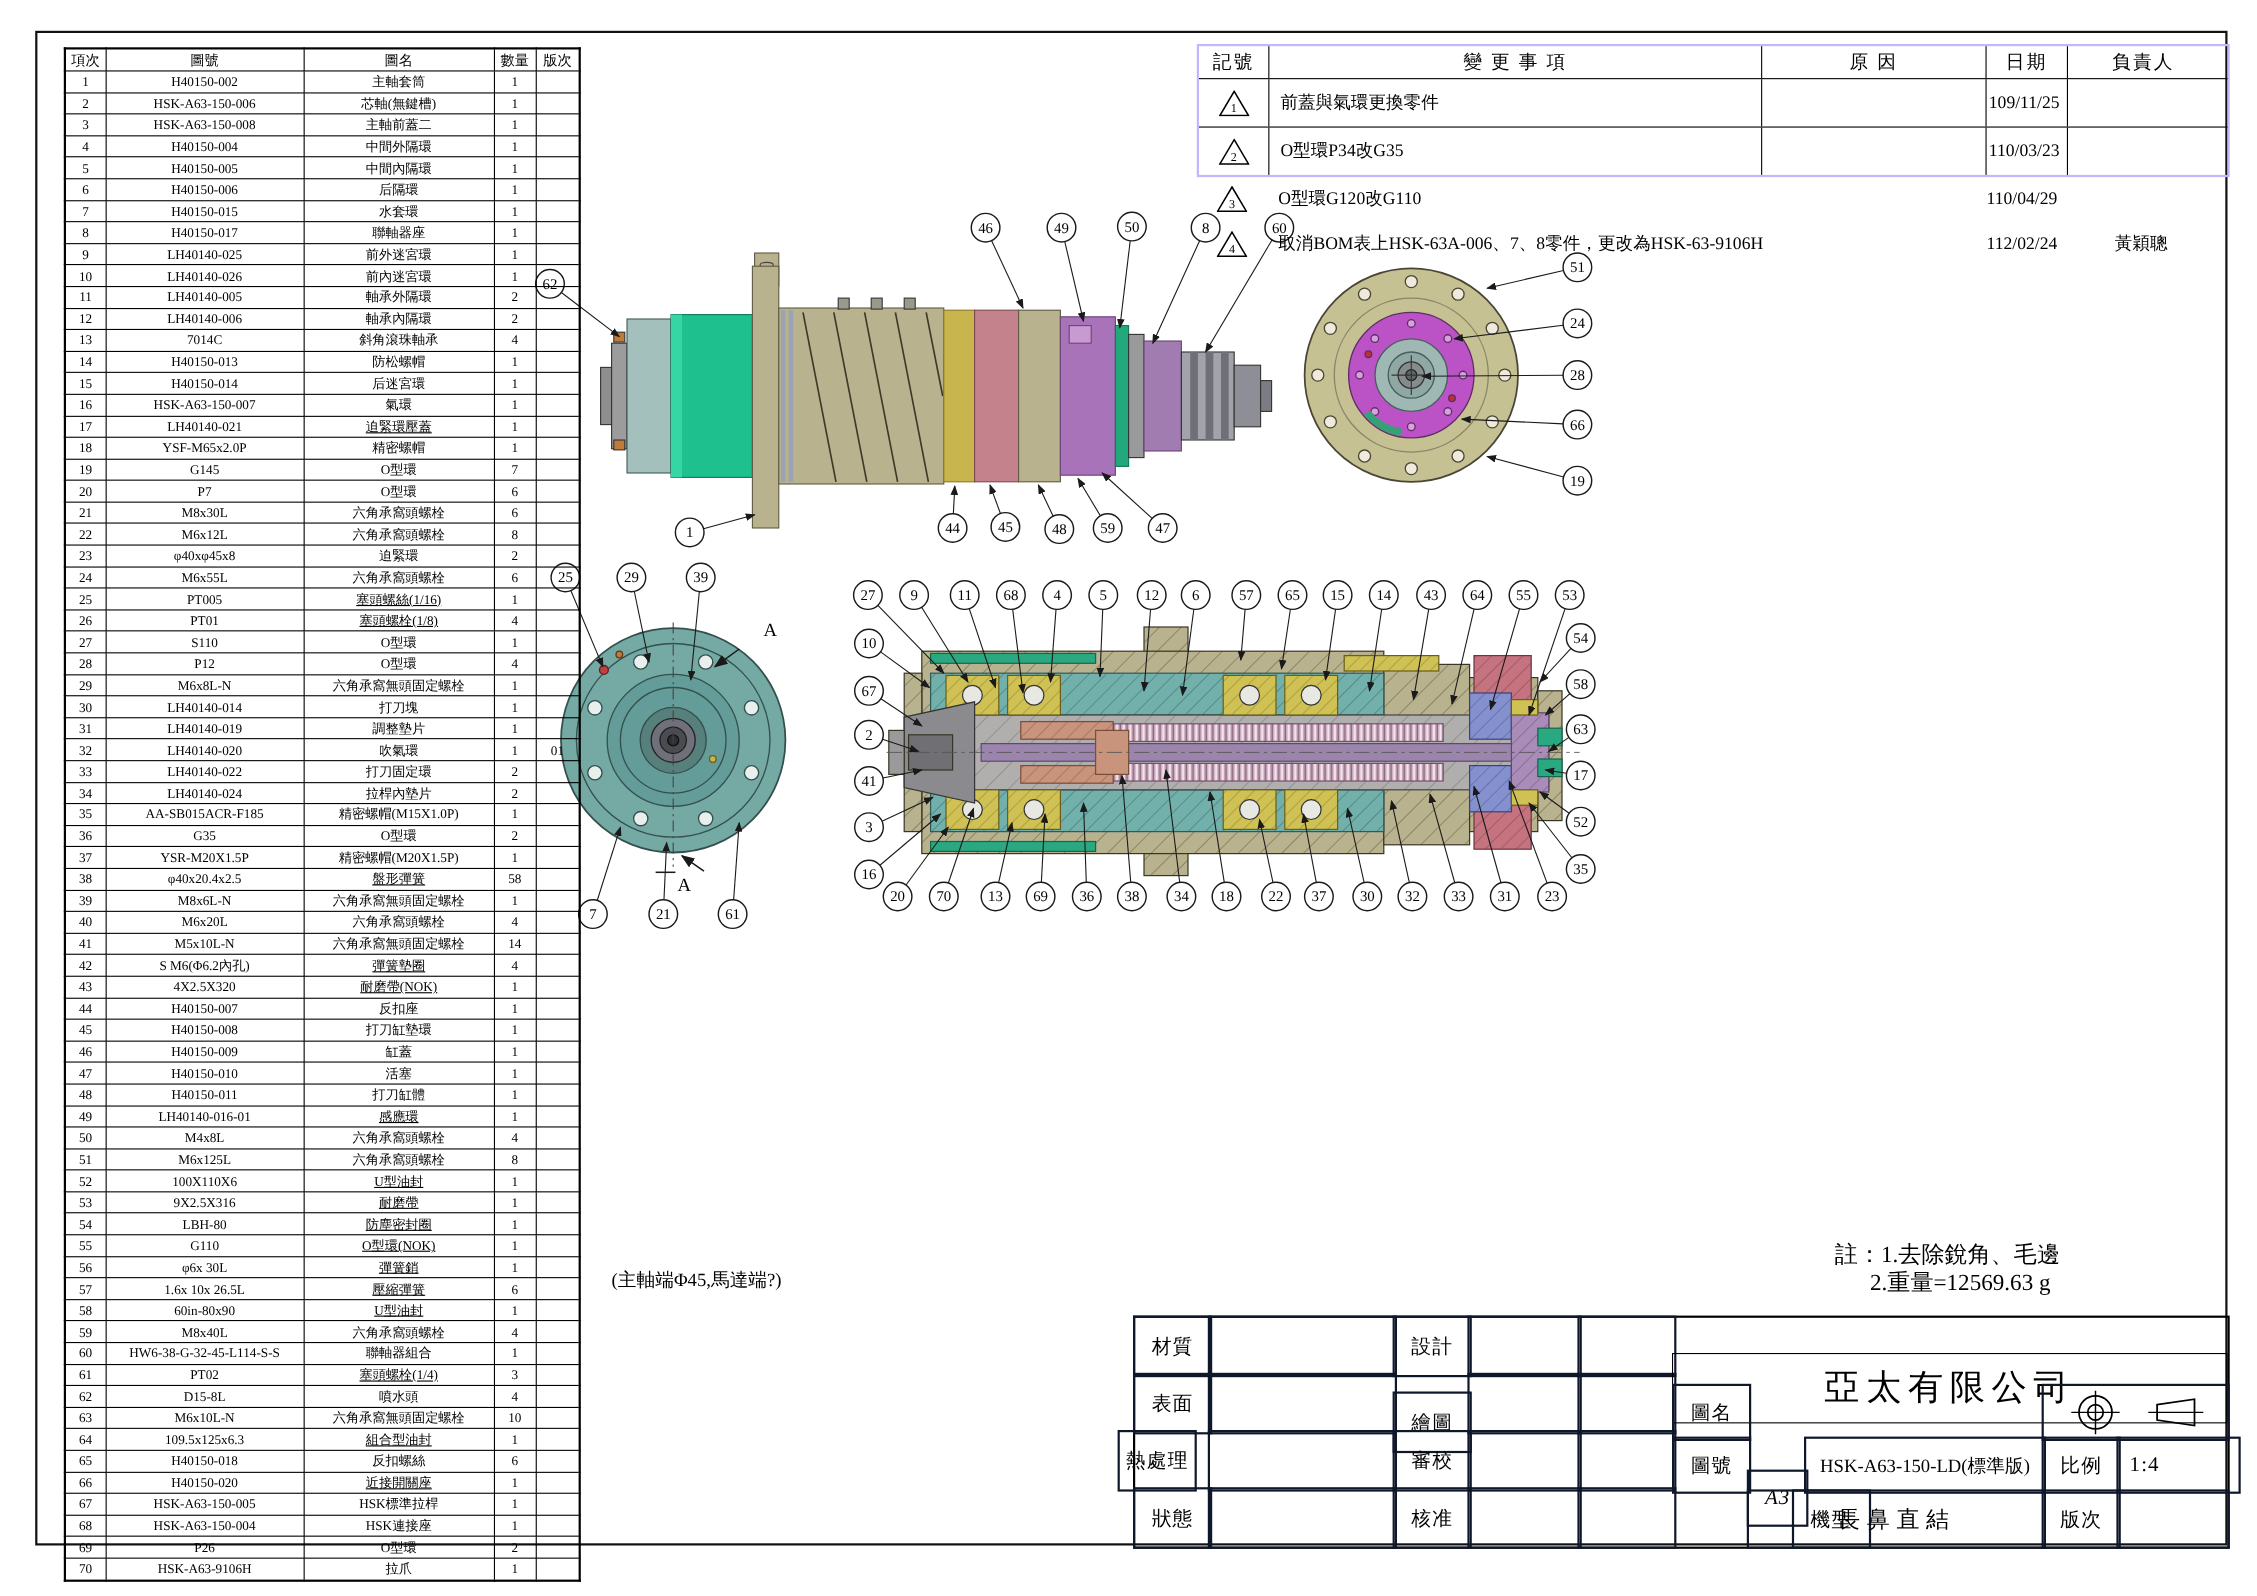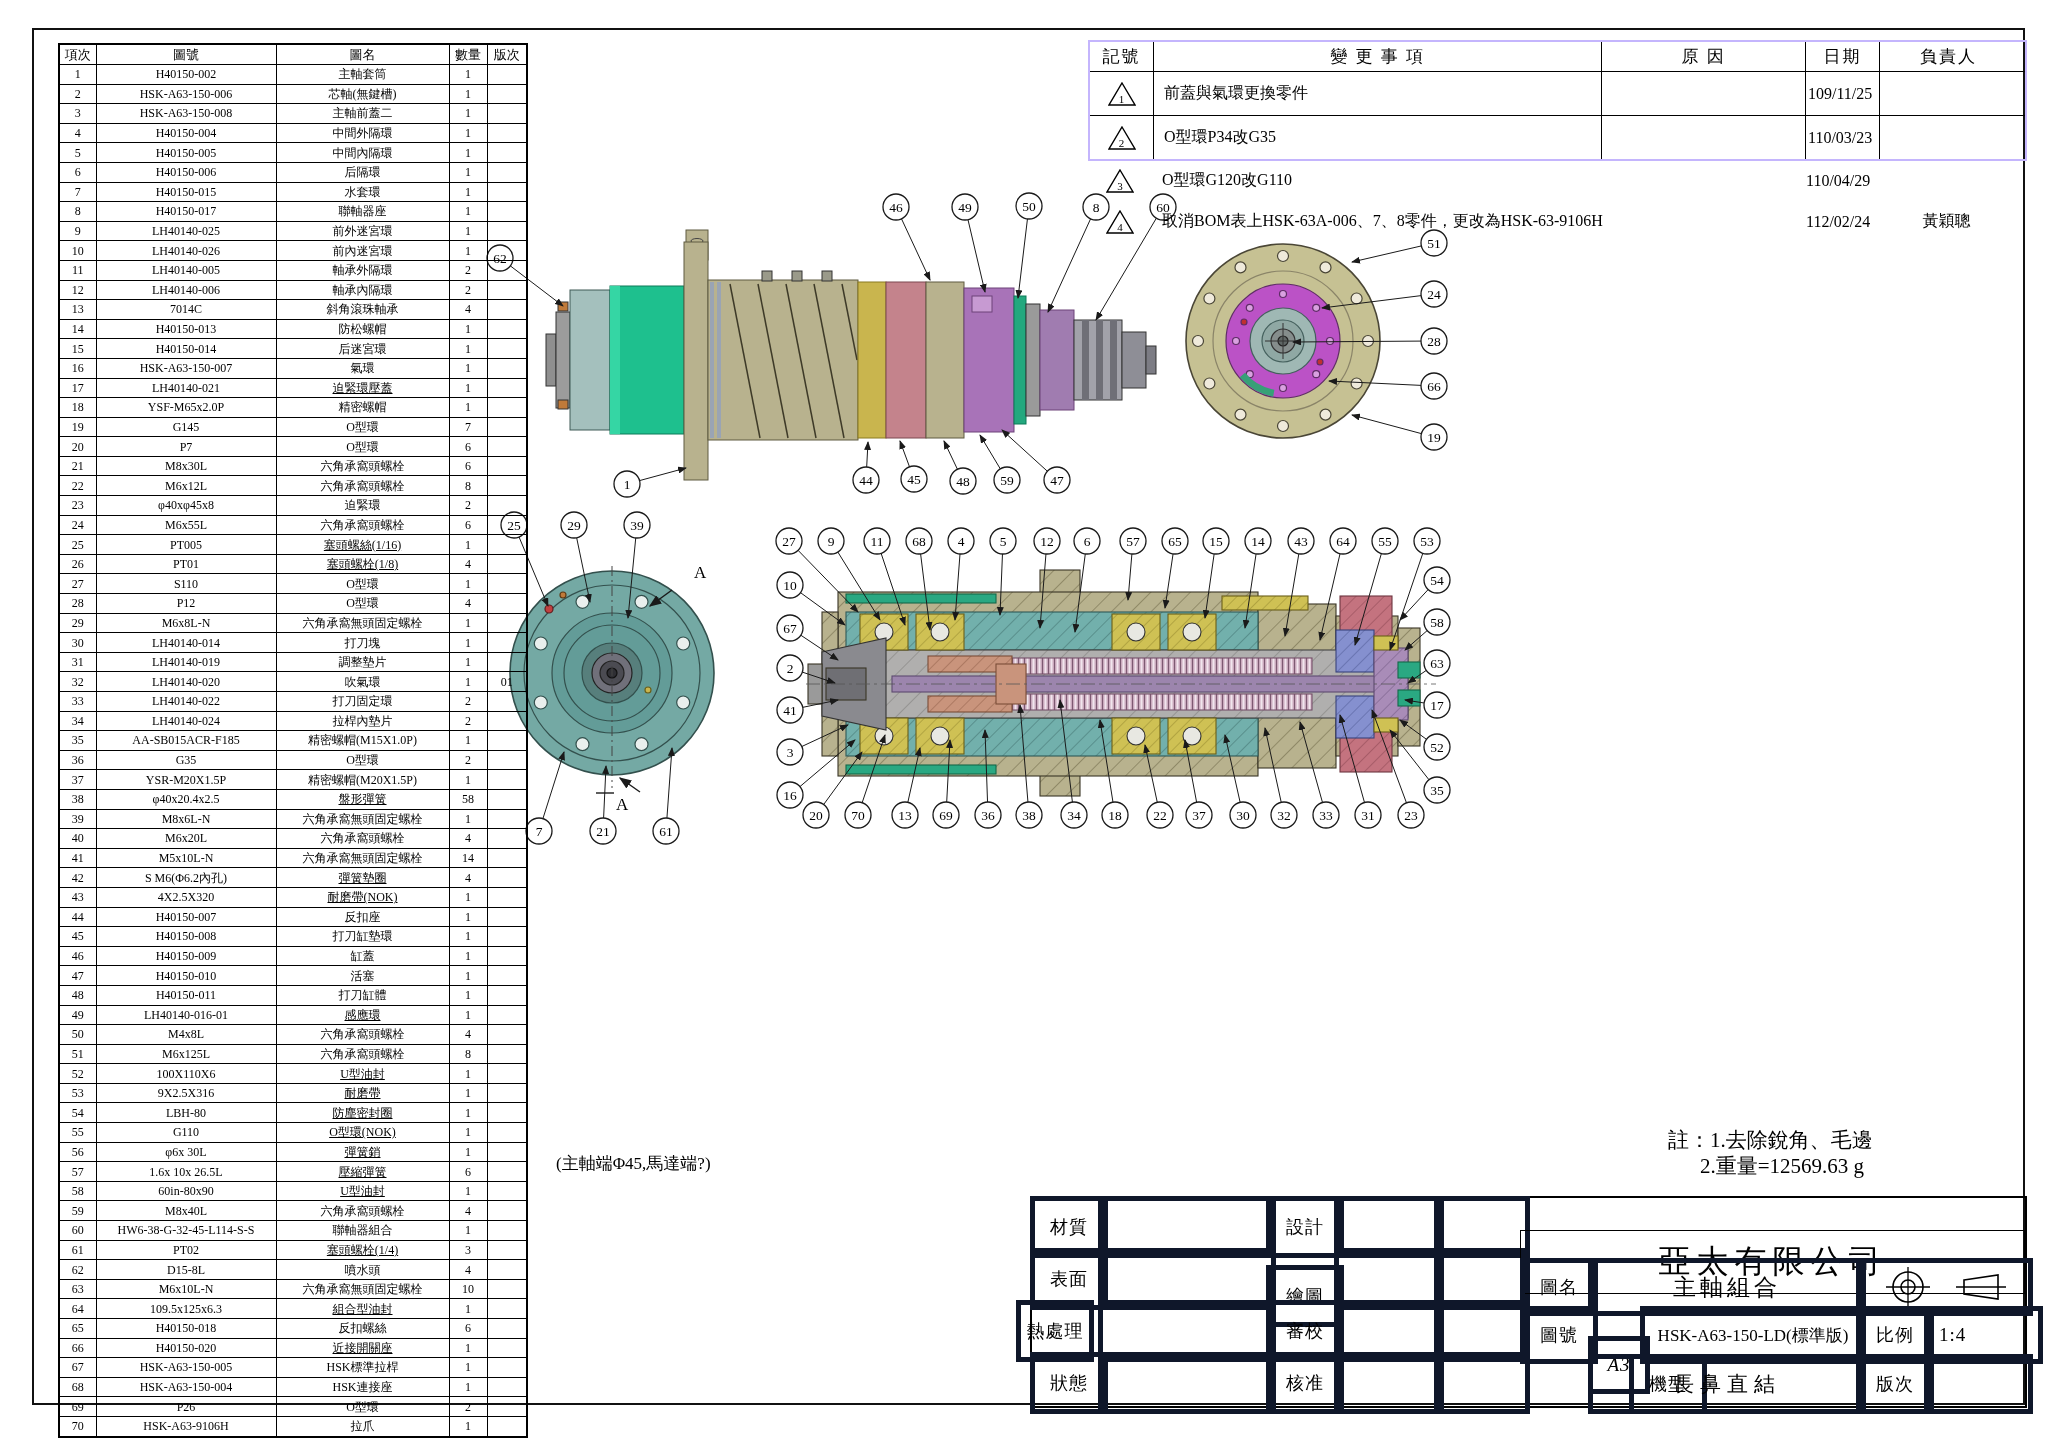--- a/index.html
+++ b/index.html
@@ -33,21 +33,21 @@
   #rev-free .rev-row{height:41px;}
   .rv-mark{justify-content:center;}
   .rv-change{padding-left:10px;white-space:nowrap;overflow:visible;}
   .rv-date{justify-content:flex-start;padding-left:2px;font-size:15px;}
   .rv-owner{justify-content:center;}
   .tri{position:relative;width:28px;height:24px;display:inline-block;}
   .tri svg{position:absolute;inset:0;}
   .tri i{position:absolute;left:0;right:0;bottom:1px;text-align:center;font-style:normal;font-size:11px;}
 
   
-  .tb-cell{position:absolute;border:5px solid #0f172a;display:flex;align-items:center;justify-content:center;
+  .tb-cell{position:absolute;border:2px solid #0f172a;display:flex;align-items:center;justify-content:center;
        font-size:18px;letter-spacing:1px;background:transparent;}
   .tb-company{font-size:32px;letter-spacing:6px;border:1px solid #000;margin-top:34px;}
   #title-outline{position:absolute;left:1030px;top:1196px;width:993px;height:208px;border:2px solid #000;}
 
   
   .note{position:absolute;font-size:21px;white-space:nowrap;}
   #annot{position:absolute;left:556px;top:1152px;font-size:17px;white-space:nowrap;}
 
   #drawing,#overlay{position:absolute;left:0;top:0;}
   #overlay{pointer-events:none;}
@@ -1072,21 +1072,20 @@
   <div class="tb-cell" style="left:1434px;top:1248px;width:86px;height:52px;"></div>
   <div class="tb-cell" style="left:1266px;top:1300px;width:68px;height:52px;">審校</div>
   <div class="tb-cell" style="left:1334px;top:1300px;width:100px;height:52px;"></div>
   <div class="tb-cell" style="left:1434px;top:1300px;width:86px;height:52px;"></div>
   <div class="tb-cell" style="left:1266px;top:1352px;width:68px;height:52px;">核准</div>
   <div class="tb-cell" style="left:1334px;top:1352px;width:100px;height:52px;"></div>
   <div class="tb-cell" style="left:1434px;top:1352px;width:86px;height:52px;"></div>
 
   <div class="tb-cell tb-company" style="left:1520px;top:1196px;width:503px;height:62px;">亞太有限公司</div>
   <div class="tb-cell" style="left:1520px;top:1258px;width:68px;height:48px;">圖名</div>
-  <div class="tb-cell" style="left:1588px;top:1258px;width:268px;height:48px;font-size:23px;letter-spacing:4px;">主軸組合</div>
   <div class="tb-cell" style="left:1856px;top:1258px;width:167px;height:48px;">
     <svg width="150" height="40" viewBox="0 0 150 40">
       <circle cx="38" cy="20" r="15" fill="none" stroke="#000" stroke-width="1.6"></circle>
       <circle cx="38" cy="20" r="7" fill="none" stroke="#000" stroke-width="1.6"></circle>
       <line x1="16" y1="20" x2="60" y2="20" stroke="#000" stroke-width="1.3"></line>
       <line x1="38" y1="0" x2="38" y2="40" stroke="#000" stroke-width="1.3"></line>
       <path d="M94,13 L128,8 L128,32 L94,27 Z" fill="none" stroke="#000" stroke-width="1.6"></path>
       <line x1="86" y1="20" x2="136" y2="20" stroke="#000" stroke-width="1.3"></line>
     </svg>
   </div>

